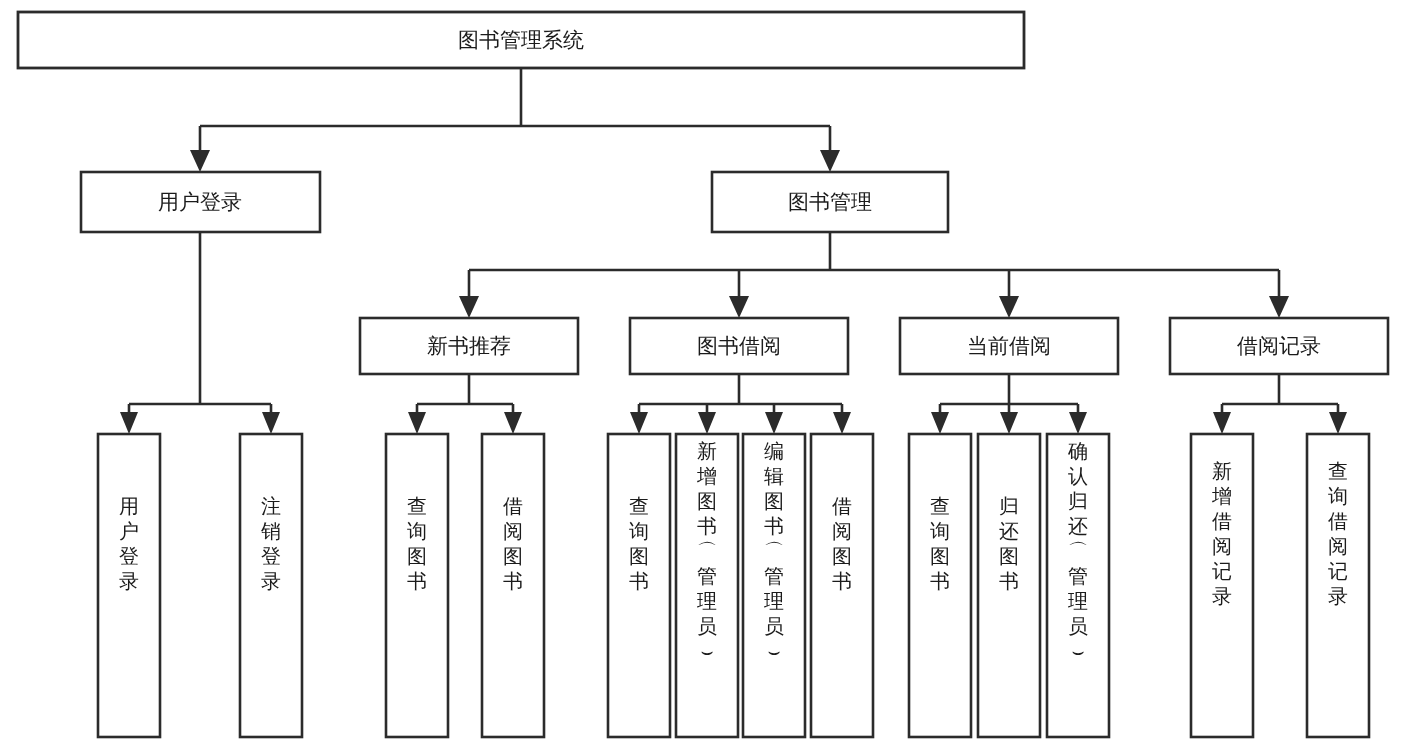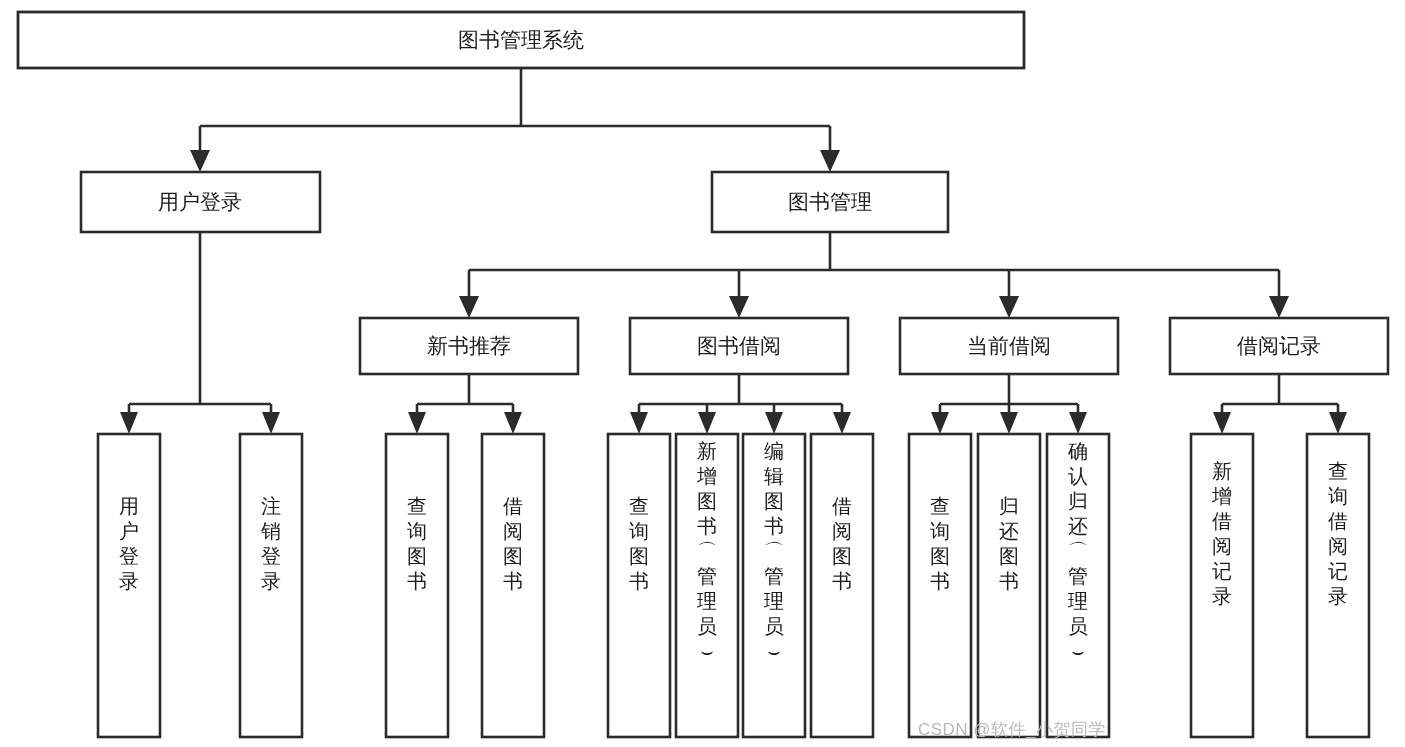--- a/index.html
+++ b/index.html
@@ -234,14 +234,13 @@
       <rect class="node-rect" x="1191" y="434" width="62" height="303"></rect>
       <text class="node-label-v" x="1222" y="478"><tspan x="1222" y="478">新</tspan><tspan x="1222" y="503">增</tspan><tspan x="1222" y="528">借</tspan><tspan x="1222" y="553">阅</tspan><tspan x="1222" y="578">记</tspan><tspan x="1222" y="603">录</tspan></text>
     </g>
     <g>
       <rect class="node-rect" x="1307" y="434" width="62" height="303"></rect>
       <text class="node-label-v" x="1338" y="478"><tspan x="1338" y="478">查</tspan><tspan x="1338" y="503">询</tspan><tspan x="1338" y="528">借</tspan><tspan x="1338" y="553">阅</tspan><tspan x="1338" y="578">记</tspan><tspan x="1338" y="603">录</tspan></text>
     </g>
 
   </svg>
 
-  <div class="watermark">CSDN @软件_小贺同学</div>
 </div>
 
 </body></html>

